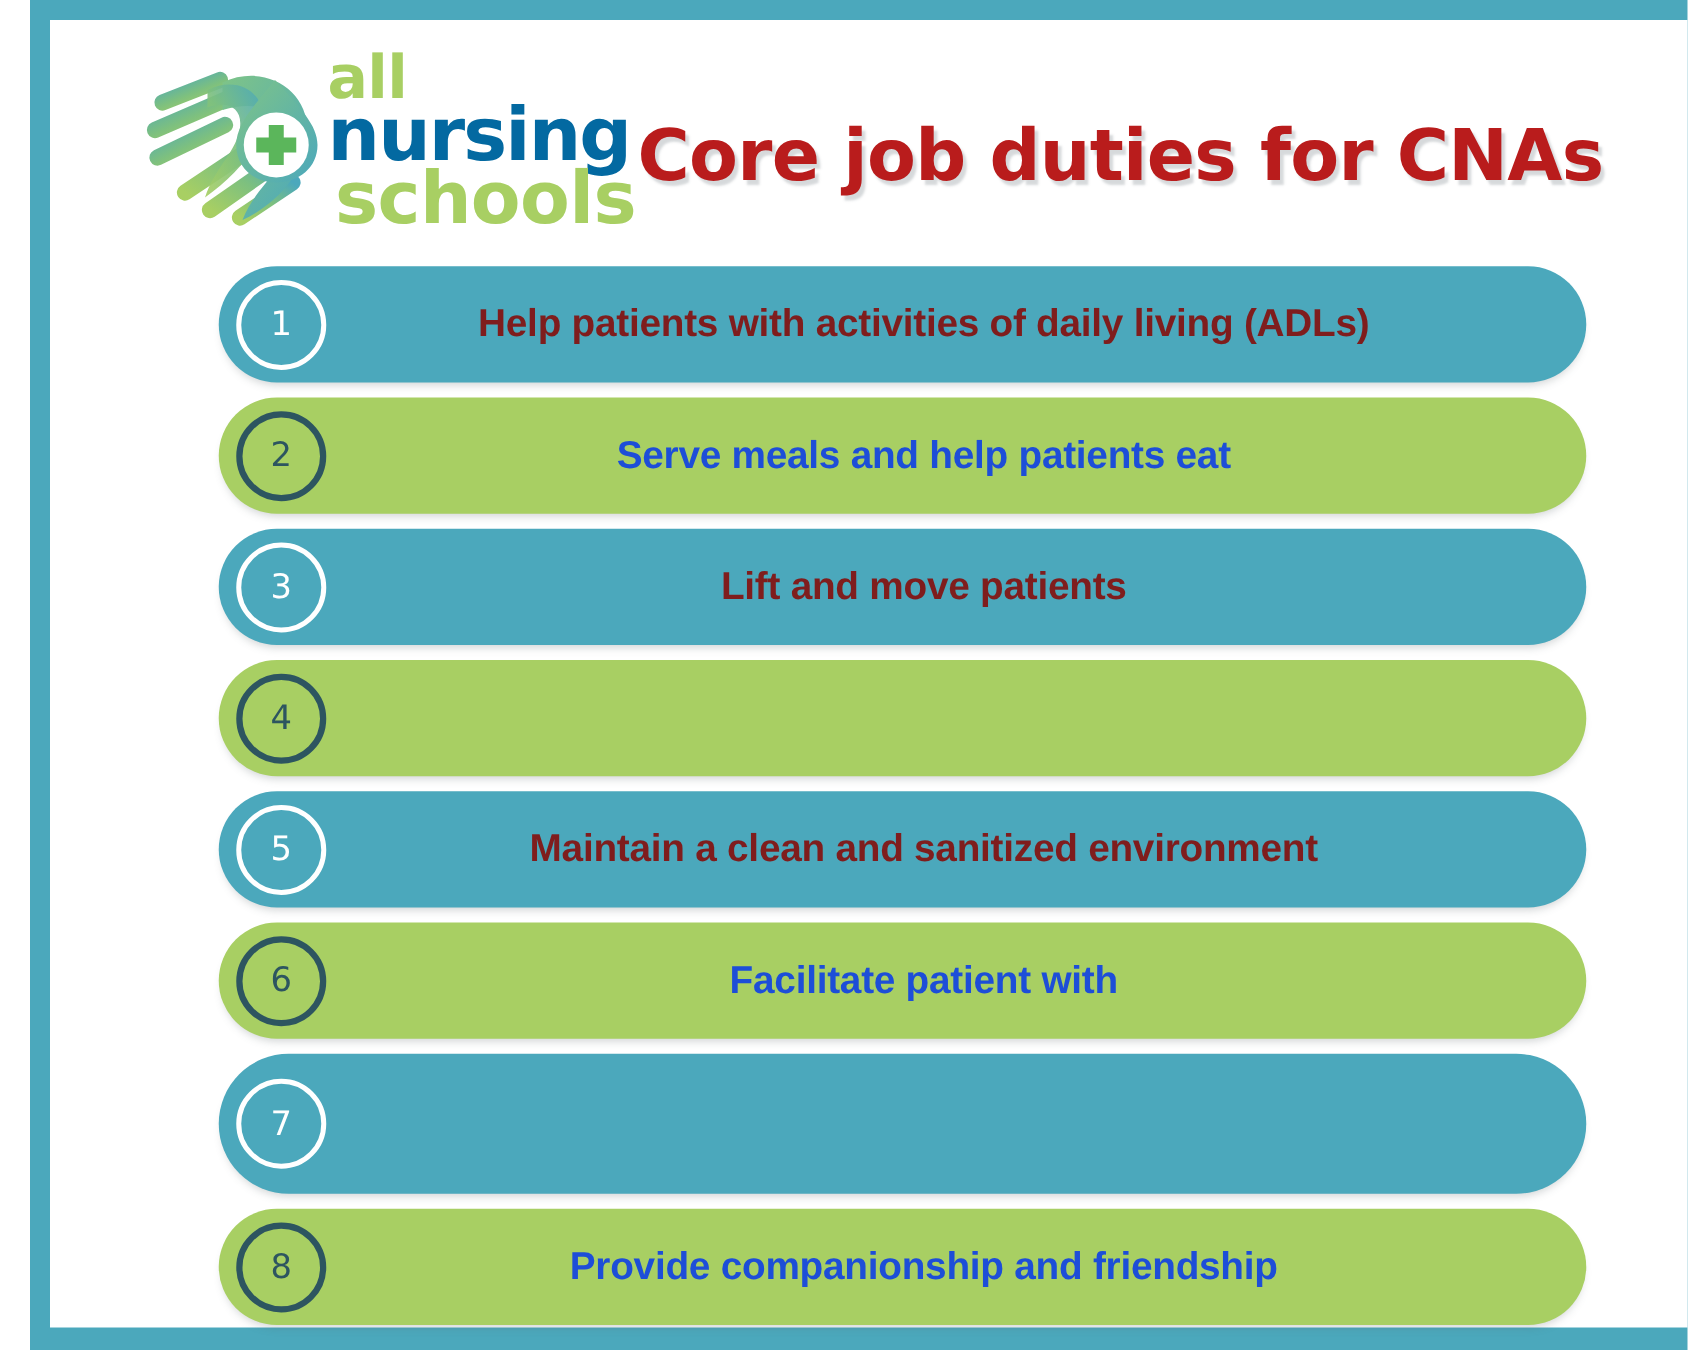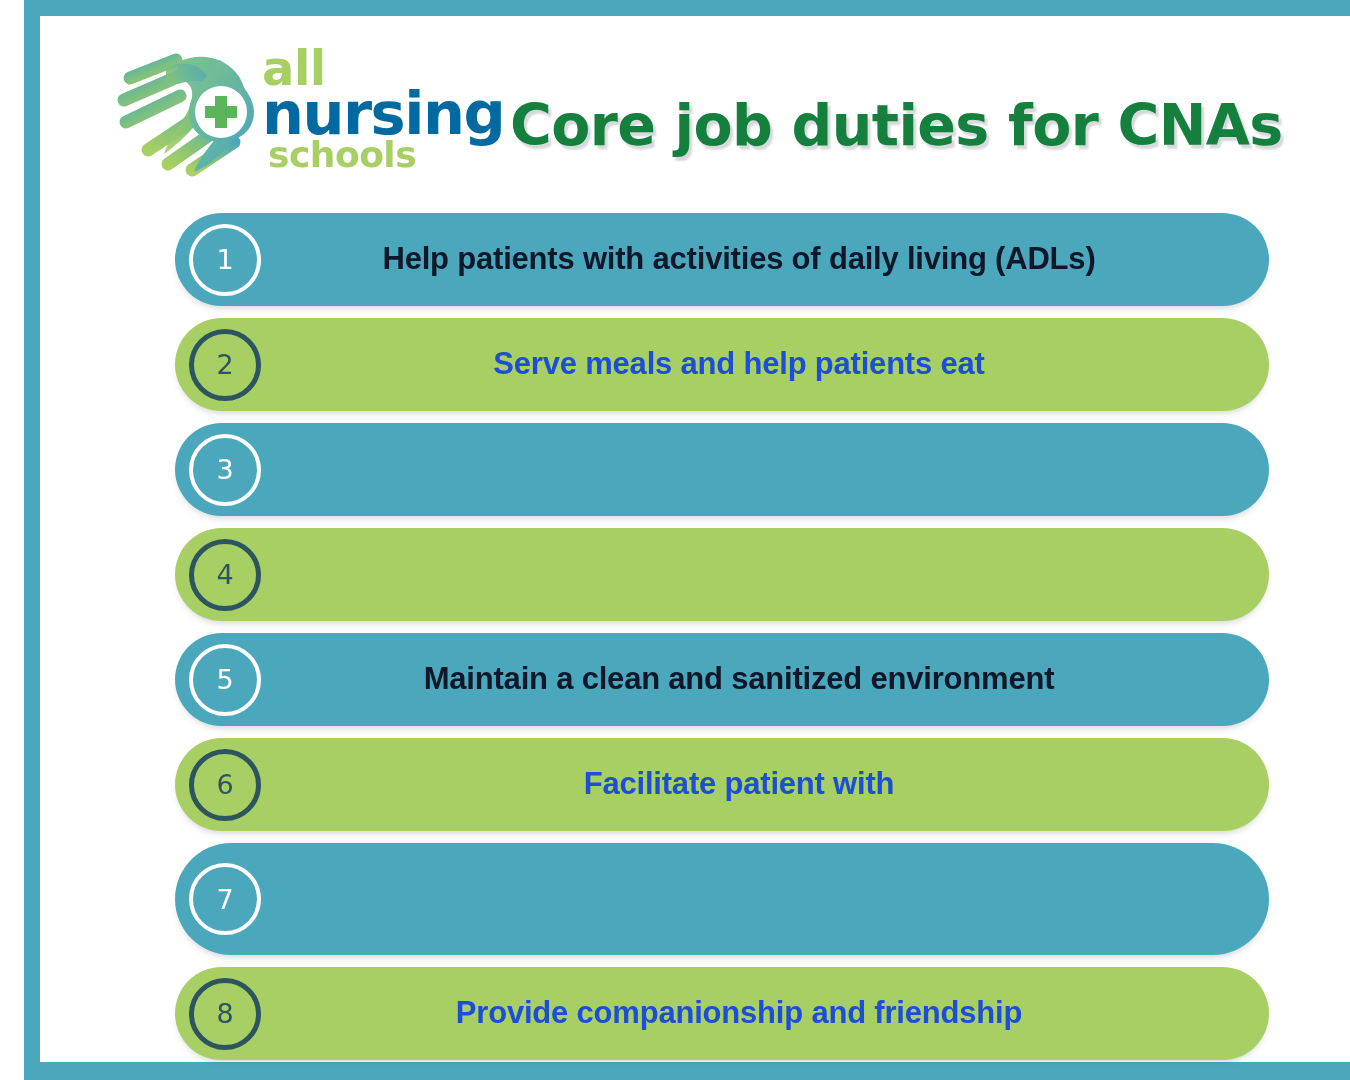--- a/index.html
+++ b/index.html
@@ -67,35 +67,35 @@
   .logo-word.all {
     font-size: 48px;
     color: #a8cf63;
   }
   .logo-word.nursing {
     font-size: 59px;
     color: #0369a1;
     letter-spacing: -1.5px;
   }
   .logo-word.schools {
-    font-size: 36px;
+    font-size: 58px;
     color: #a8cf63;
     margin-left: 6px;
   }
 
   .page-title {
     position: absolute;
     left: 470px;
     top: 62px;
     width: 830px;
     font-family: "DejaVu Sans", sans-serif;
     font-weight: bold;
     font-size: 57px;
     letter-spacing: -0.6px;
-    color: #15803d;
+    color: #b91c1c;
     text-shadow: 3px 4px 2px rgba(120,130,135,0.30);
     white-space: nowrap;
   }
 
   
   .rows {
     position: absolute;
     left: 135px;
     top: 197px;
     width: 1094px;
@@ -144,21 +144,21 @@
     width: 100%;
     padding: 0 70px 0 104px;
     box-sizing: border-box;
     text-align: center;
     font-family: "Liberation Sans", sans-serif;
     font-weight: bold;
     font-size: 31px;
     line-height: 1.42;
     letter-spacing: -0.2px;
   }
-  .row.teal  .row-label { color: #0f172a; }
+  .row.teal  .row-label { color: #7f1d1d; }
   .row.green .row-label { color: #1d4ed8; }
 
   .row-label .line { display: block; }
 </style>
 </head>
 <body>
 
 <div class="page">
   <div class="frame-inner">
 
@@ -225,20 +225,23 @@
 
       <div class="row green h-std">
         <div class="row-number">2</div>
         <div class="row-label">
           <span class="line">Serve meals and help patients eat</span>
         </div>
       </div>
 
       <div class="row teal h-std">
         <div class="row-number">3</div>
+        <div class="row-label">
+          <span class="line">Lift and move patients</span>
+        </div>
       </div>
 
       <div class="row green h-std">
         <div class="row-number">4</div>
       </div>
 
       <div class="row teal h-std">
         <div class="row-number">5</div>
         <div class="row-label">
           <span class="line">Maintain a clean and sanitized environment</span>

